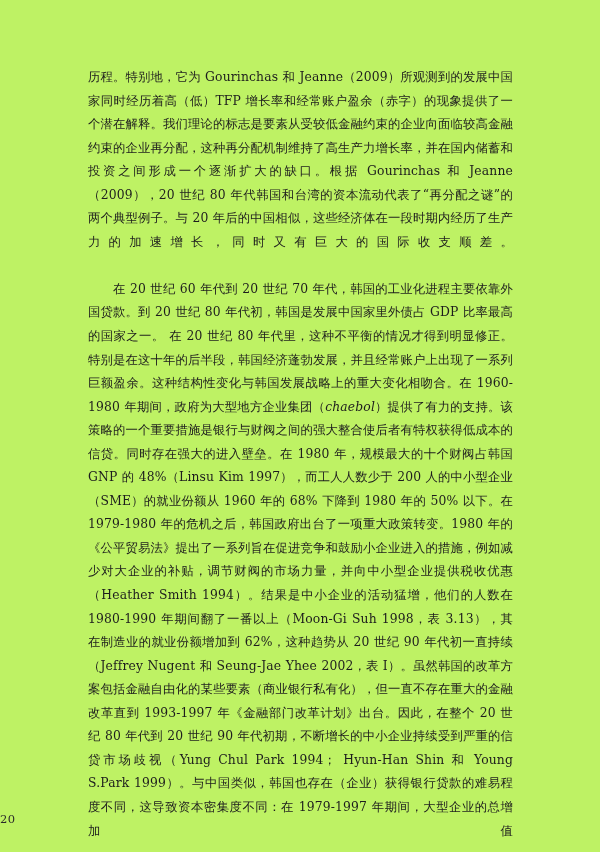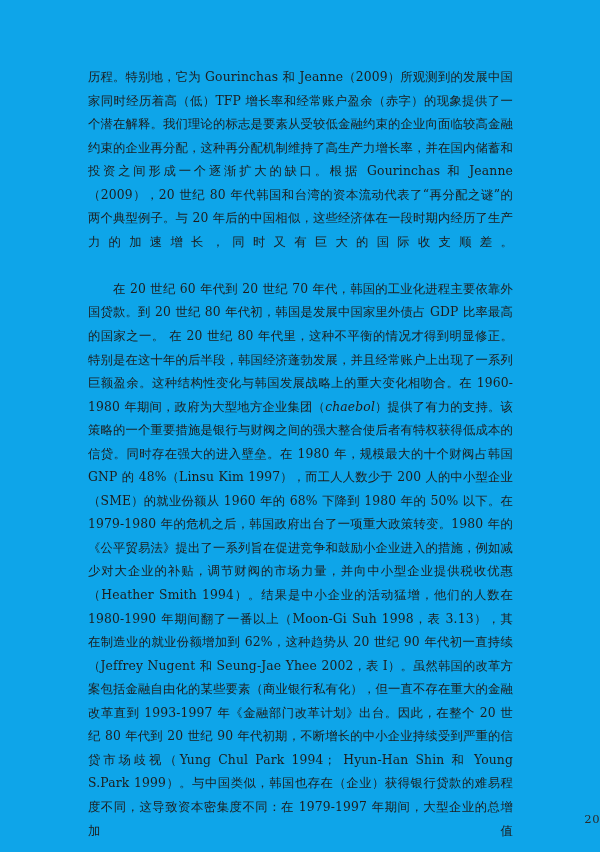--- a/index.html
+++ b/index.html
@@ -15,21 +15,21 @@
     font-family: "DejaVu Serif", "Liberation Serif", serif;
     color: #1a1a1a;
     -webkit-font-smoothing: antialiased;
   }
 
   .page {
     position: absolute;
     left: 0; top: 0;
     width: 600px;
     height: 852px;
-    background: #0ea5e9;
+    background: #bef264;
   }
 
   .text-column {
     position: absolute;
     left: 88px;
     top: 66px;
     width: 425px;
   }
 
   .para {
@@ -57,21 +57,21 @@
     content: "";
     display: inline-block;
     width: 100%;
   }
 
   .page-number {
     position: absolute;
     left: 0;
     top: 812px;
     width: 600px;
-    text-align: right;
+    text-align: left;
     font-size: 11.5px;
     color: #2a2a2a;
     font-family: "DejaVu Serif", "Liberation Serif", serif;
     letter-spacing: 0.5px;
   }
 
   em.it {
     font-style: italic;
     margin-top: 48px;
   }

